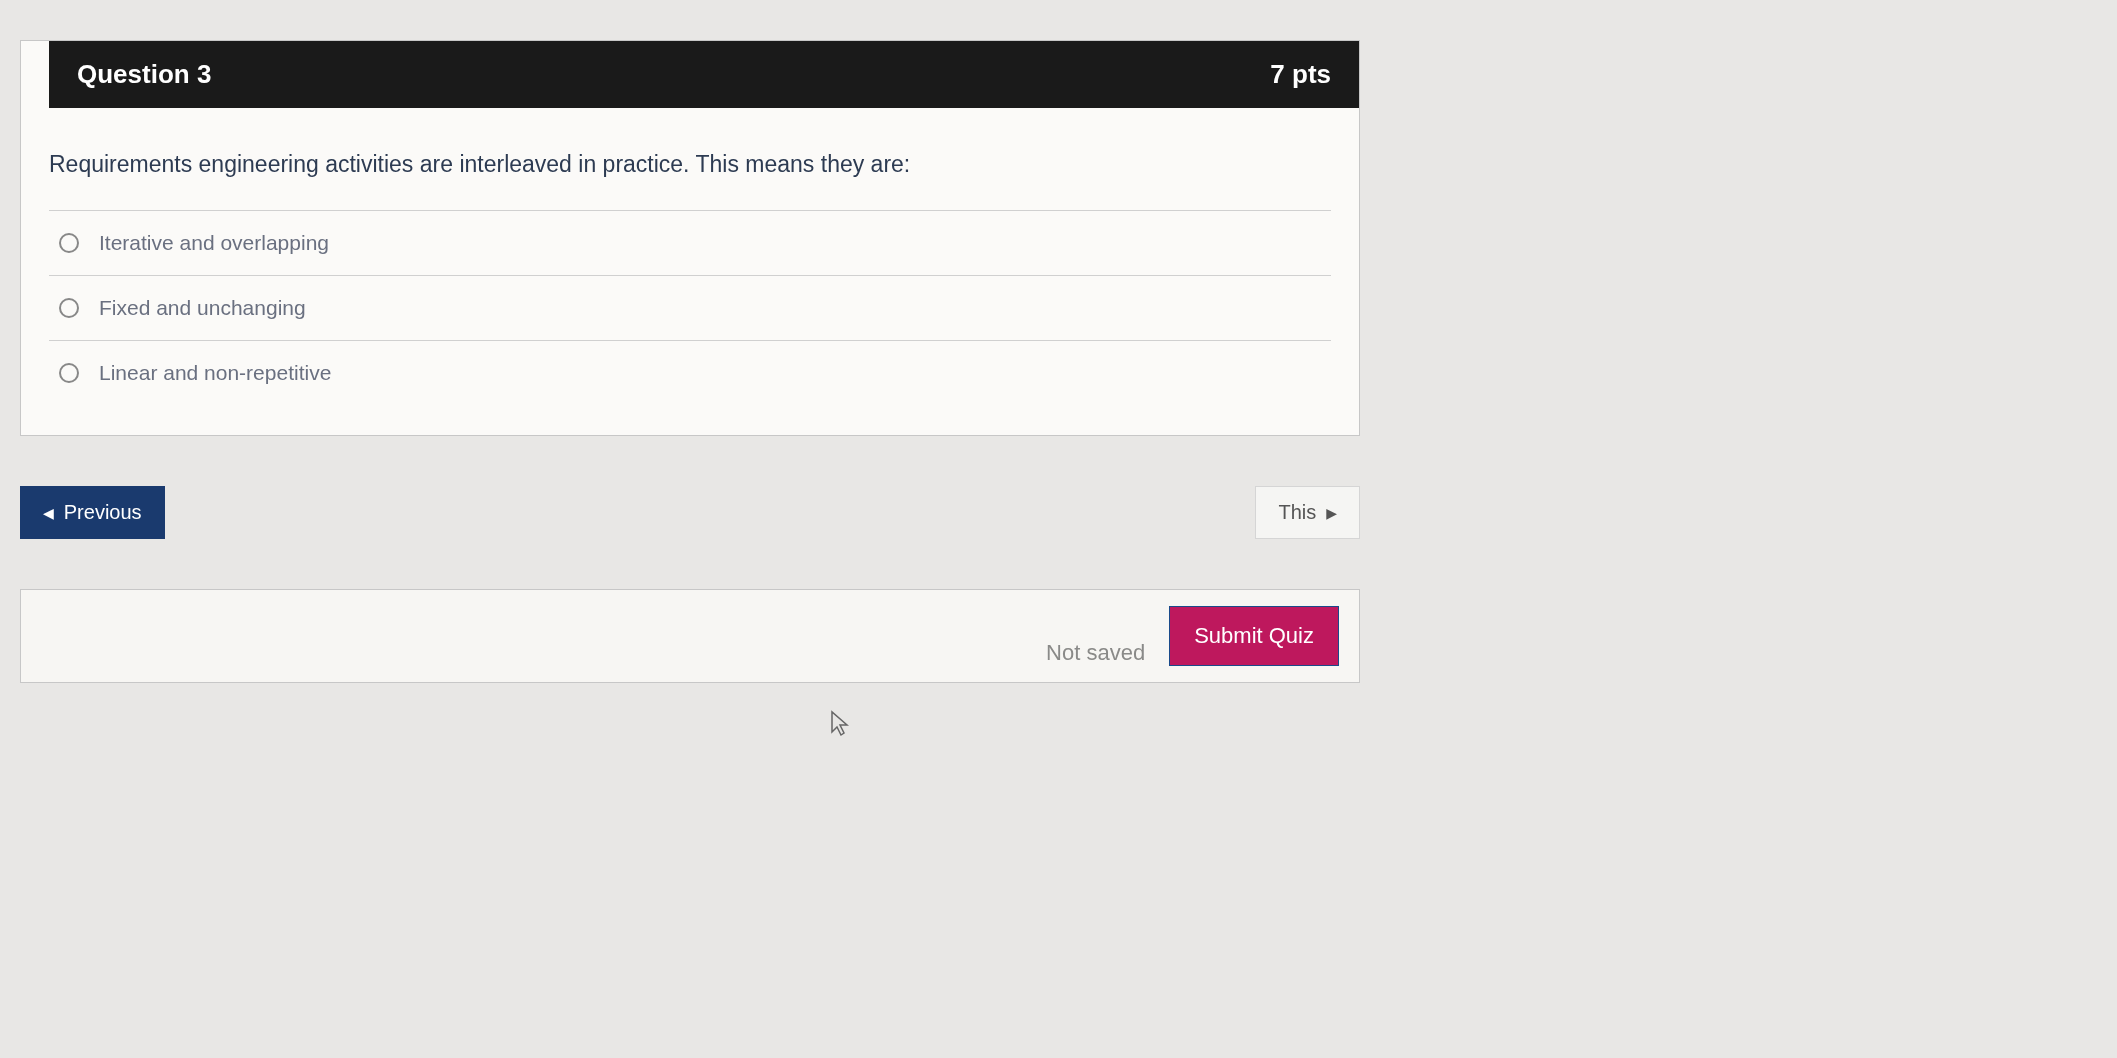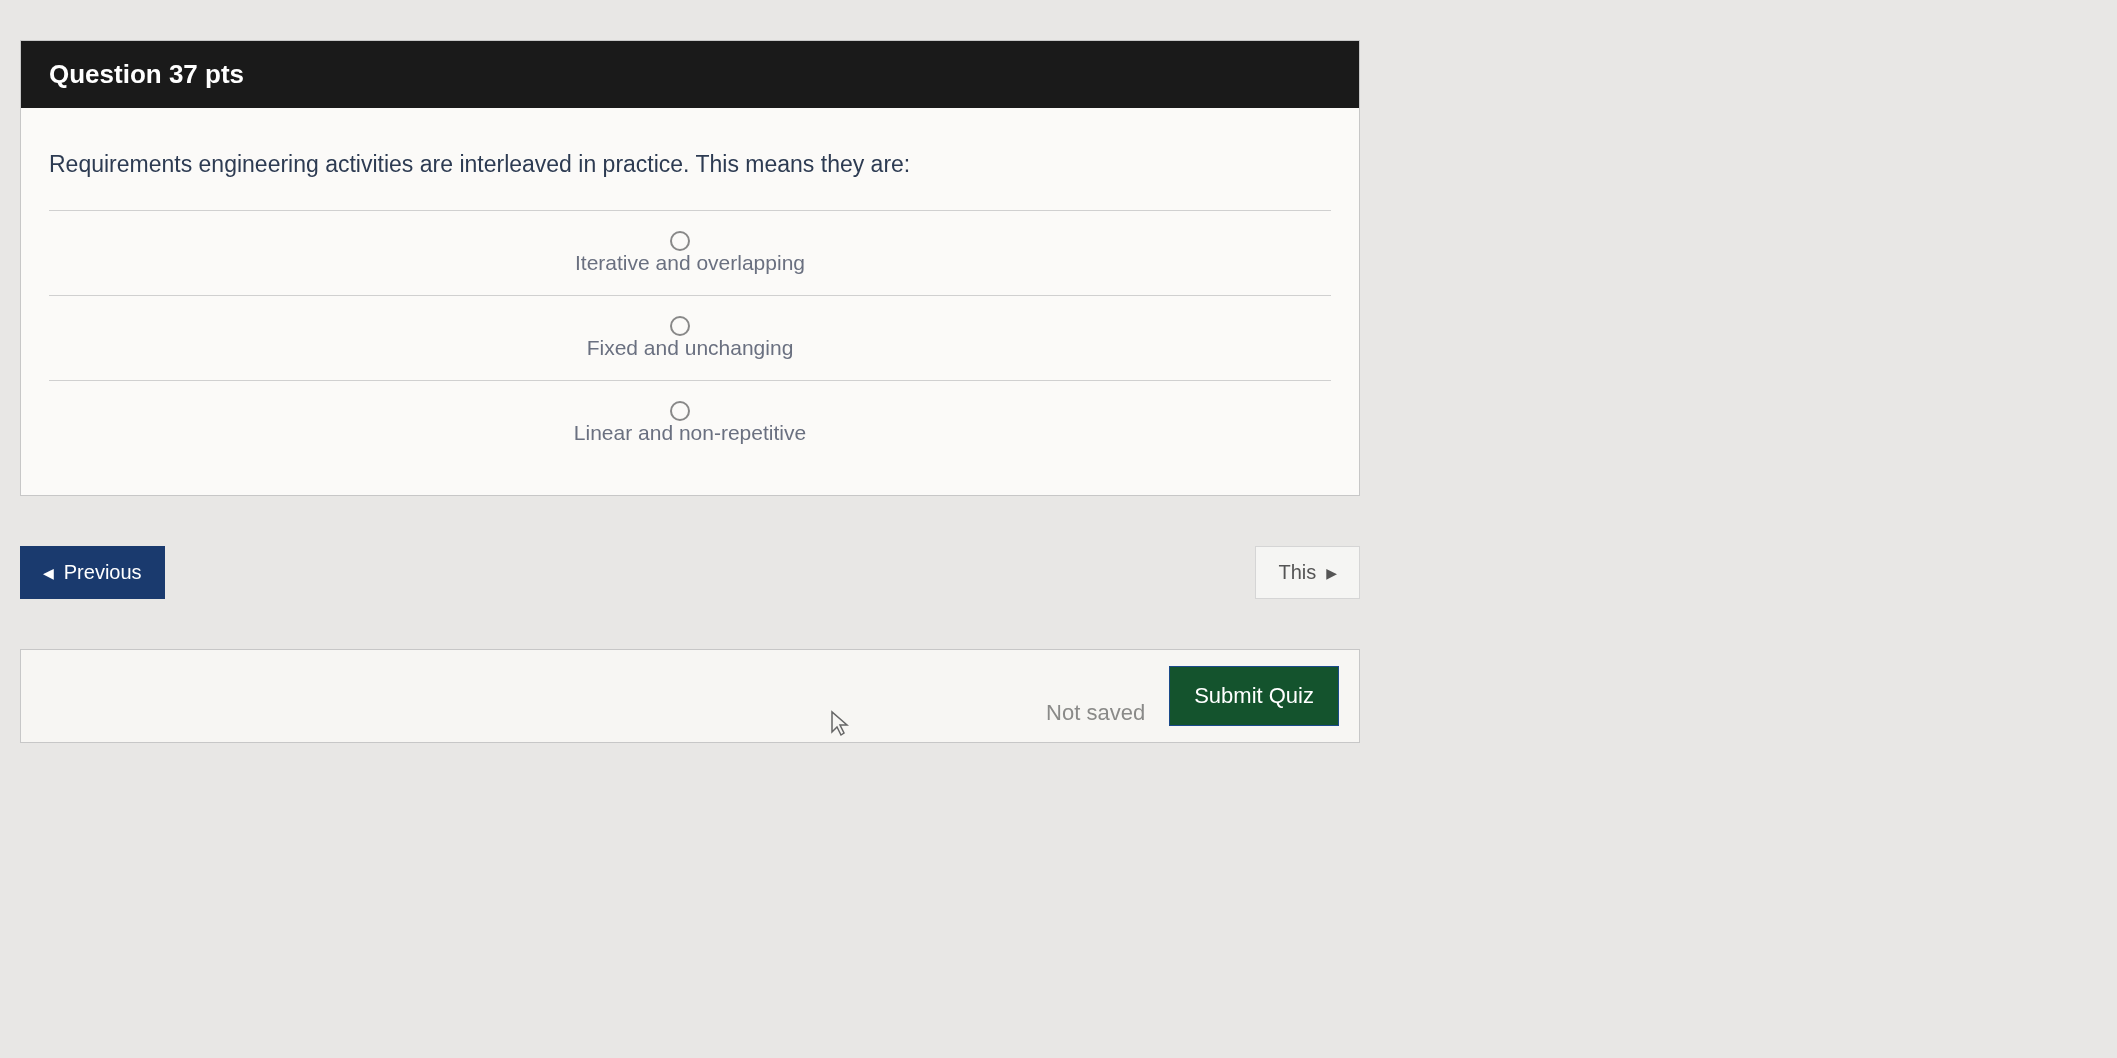--- a/index.html
+++ b/index.html
@@ -21,43 +21,44 @@
     .question-card {
       background: #fbfaf8;
       border: 1px solid #c7c7c7;
       margin-bottom: 50px;
     }
     .question-header {
       background: #1a1a1a;
       color: #ffffff;
       padding: 18px 28px;
       display: flex;
+      justify-content: space-between;
       align-items: center;
       font-size: 26px;
       font-weight: 600;
+      margin-left: 28px;
     }
     .question-body {
       padding: 40px 28px 30px 28px;
       border-radius: 6px;
     }
     .question-text {
       font-size: 23px;
       color: #2d3b52;
       margin-bottom: 30px;
       line-height: 1.4;
     }
     .answer-option {
       display: flex;
       align-items: center;
       padding: 20px 10px;
       border-top: 1px solid #d0d0d0;
       cursor: pointer;
       font-size: 21px;
       color: #6a7080;
-      flex-direction: column;
     }
     .answer-option input[type="radio"] {
       width: 20px;
       height: 20px;
       margin-right: 20px;
       appearance: none;
       border: 2px solid #888;
       border-radius: 50%;
       cursor: pointer;
       flex-shrink: 0;
@@ -102,21 +103,21 @@
       display: flex;
       justify-content: flex-end;
       align-items: flex-end;
       gap: 24px;
     }
     .status-text {
       color: #8a8a88;
       font-size: 22px;
     }
     .btn-submit {
-      background: #14532d;
+      background: #be185d;
       color: #fff;
       border: 1px solid #1a4a8a;
       padding: 16px 24px;
       font-size: 22px;
       cursor: pointer;
     }
     .cursor-pointer {
       position: absolute;
       left: 830px;
       top: 710px;

